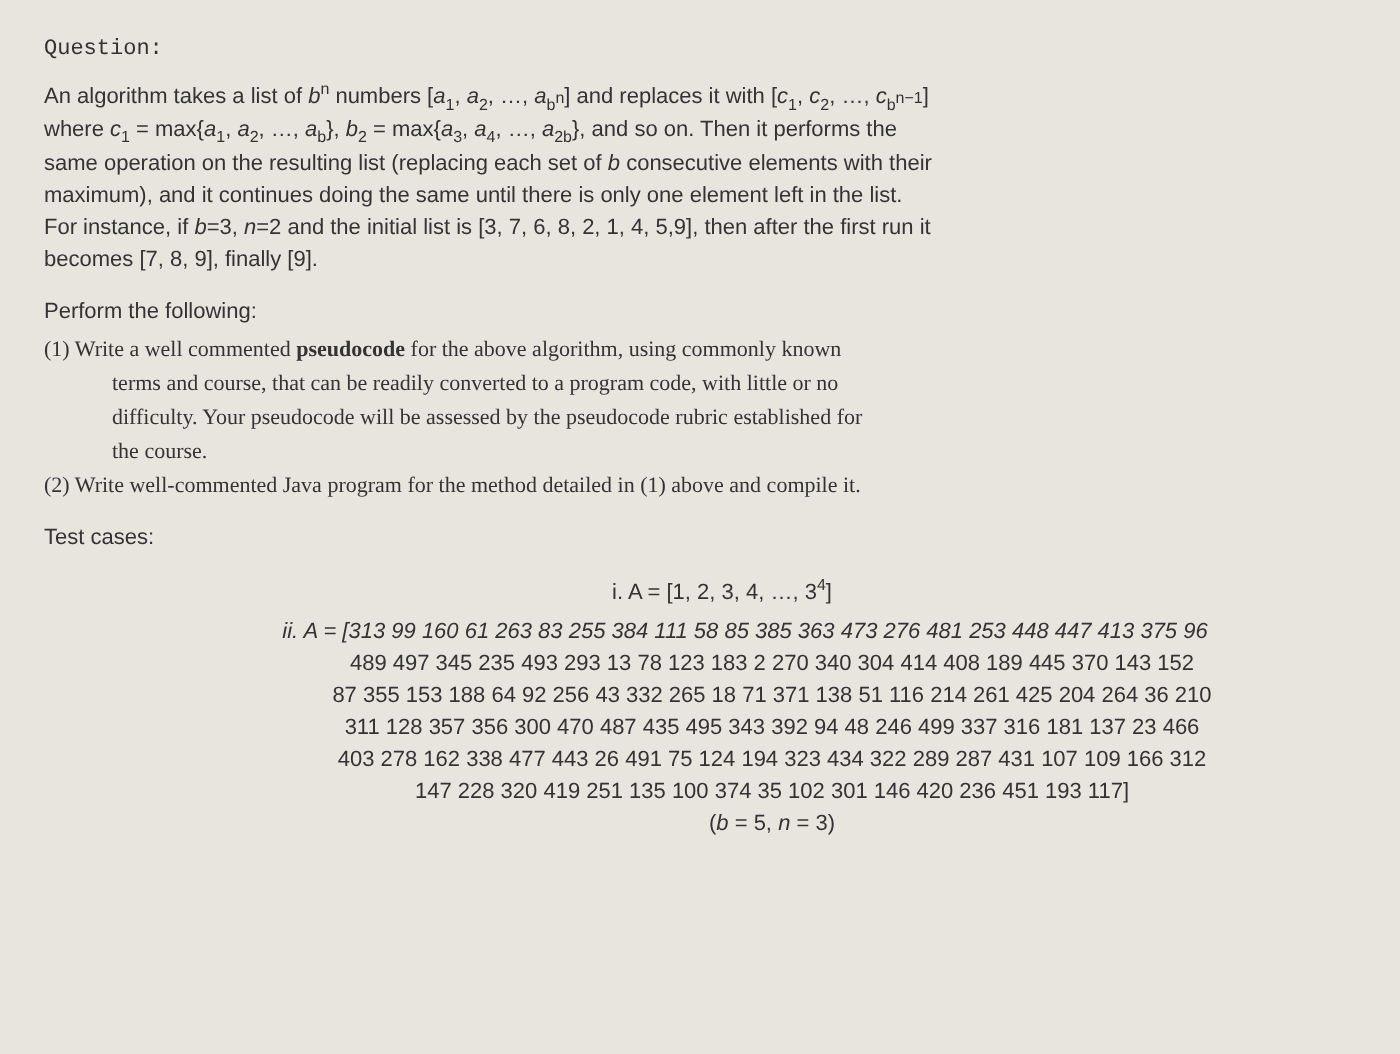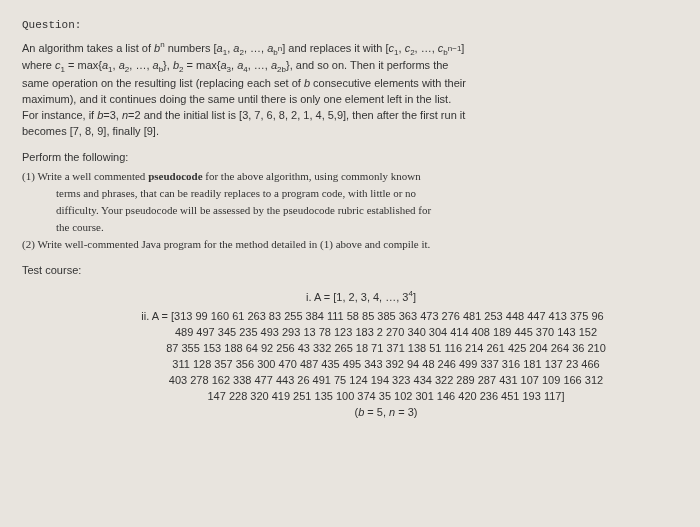--- a/index.html
+++ b/index.html
@@ -45,20 +45,21 @@
       text-align: center;
     }
     .test-case-i {
       margin-bottom: 3px;
     }
     .A-cont {
       padding-left: 50px;
     }
     .A-first {
       text-indent: -27px;
+      font-style: italic;
     }
     sup {
       font-size: 8px;
       vertical-align: super;
     }
     sub {
       font-size: 8px;
       vertical-align: sub;
     }
     .italic {
@@ -89,27 +90,27 @@
   </div>
   <div>becomes [7, 8, 9], finally [9].</div>
 </div>
 
 <div class="perform">Perform the following:</div>
 
 <div class="task-list">
   <div class="task-item">
     <span>(1) Write a well commented </span><span class="bold">pseudocode</span><span> for the above algorithm, using commonly known</span>
   </div>
-  <div class="task-item" style="padding-left:34px;text-indent:0">terms and phrases, that can be readily replaces to a program code, with little or no</div>
+  <div class="task-item" style="padding-left:34px;text-indent:0">terms and course, that can be readily converted to a program code, with little or no</div>
   <div class="task-item" style="padding-left:34px;text-indent:0">difficulty. Your pseudocode will be assessed by the pseudocode rubric established for</div>
   <div class="task-item" style="padding-left:34px;text-indent:0">the course.</div>
   <div class="task-item">(2) Write well-commented Java program for the method detailed in (1) above and compile it.</div>
 </div>
 
-<div class="test-cases-heading">Test course:</div>
+<div class="test-cases-heading">Test cases:</div>
 
 <div class="test-case-list">
   <div class="test-case-i">
     <span>i. A = [1, 2, 3, 4, …, 3</span><sup>4</sup><span>]</span>
   </div>
   <div>
     <div class="A-cont A-first">ii. A = [313 99 160 61 263 83 255 384 111 58 85 385 363 473 276 481 253 448 447 413 375 96</div>
     <div class="A-cont">489 497 345 235 493 293 13 78 123 183 2 270 340 304 414 408 189 445 370 143 152</div>
     <div class="A-cont">87 355 153 188 64 92 256 43 332 265 18 71 371 138 51 116 214 261 425 204 264 36 210</div>
     <div class="A-cont">311 128 357 356 300 470 487 435 495 343 392 94 48 246 499 337 316 181 137 23 466</div>

